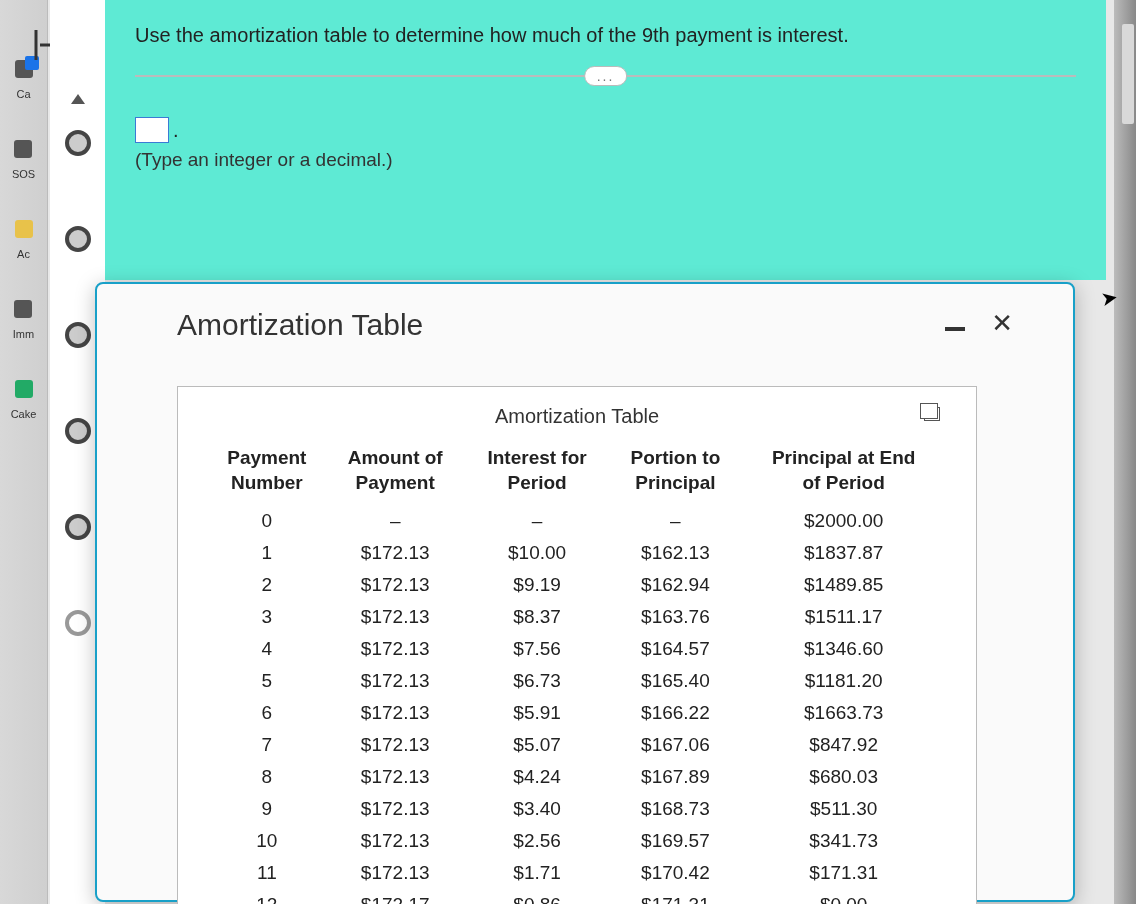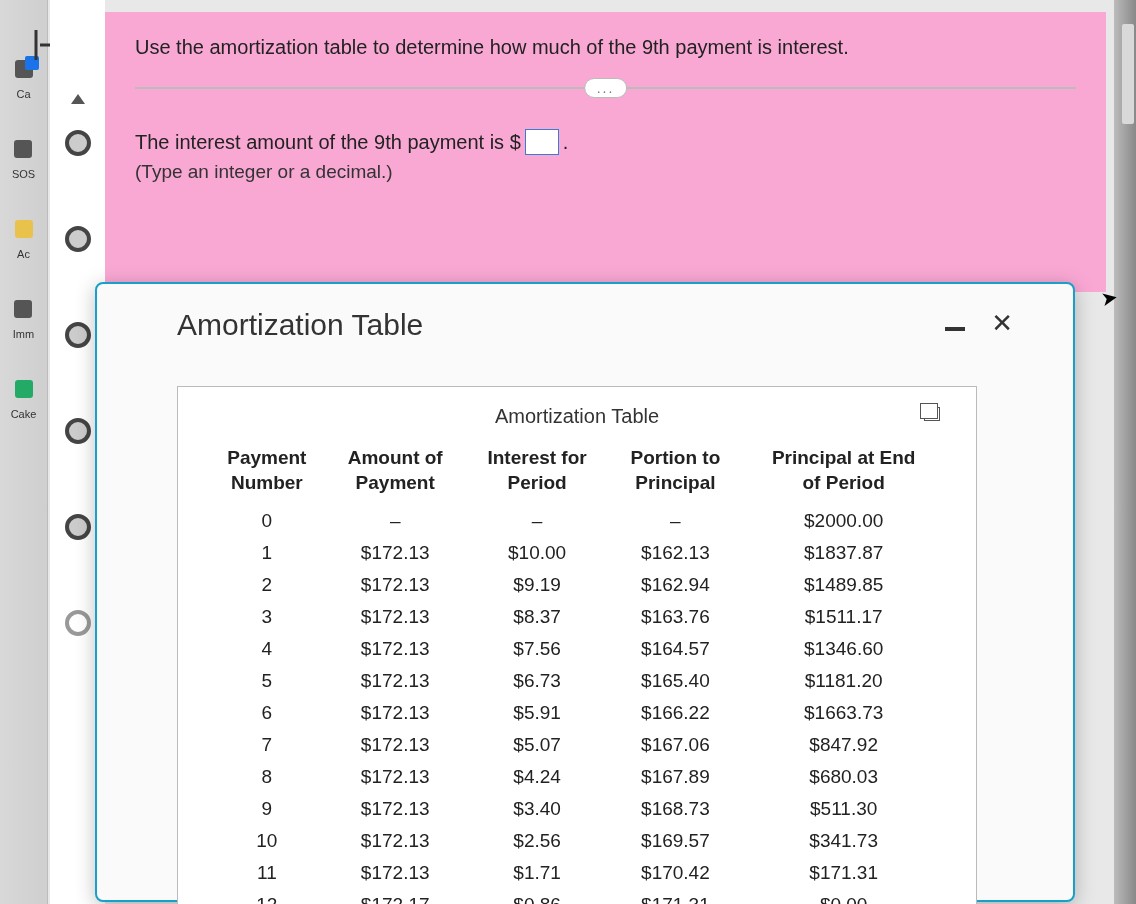--- a/index.html
+++ b/index.html
@@ -55,24 +55,24 @@
   }
   .radio.light { border-color:#999; background:#fff; }
   .arrow-box {
     position:absolute;
     left:32px; top:28px;
     font-size:36px;font-weight:300;color:#333;
     display:flex;align-items:center;
   }
   .main {
     position:absolute;
-    left:105px; top:12px;
+    left:105px; top:0;
     right:30px;
     padding:24px 30px 0 30px;
-    background:#f9a8d4;
+    background:#5eead4;
     height:280px;
   }
   .question-text {
     font-size:20px;color:#222;margin-bottom:28px;
   }
   .click-row {
     display:flex;align-items:center;gap:14px;font-size:20px;color:#222;margin-bottom:30px;
   }
   .table-icon {
     width:28px;height:22px;border:2px solid #1067c7;position:relative;
@@ -219,21 +219,20 @@
 
 <div class="main">
   <div class="question-text">Use the amortization table to determine how much of the 9th payment is interest.</div>
 
 
   <div class="divider-wrap">
     <span class="divider-pill">...</span>
   </div>
 
   <div class="answer-line">
-    <span>The interest amount of the 9th payment is $</span>
     <span class="answer-box"></span>
     <span>.</span>
   </div>
   <div class="hint">(Type an integer or a decimal.)</div>
 </div>
 
 <div class="modal">
   <div class="modal-header">
     <div class="modal-title">Amortization Table</div>
     <div class="modal-ctrls">

